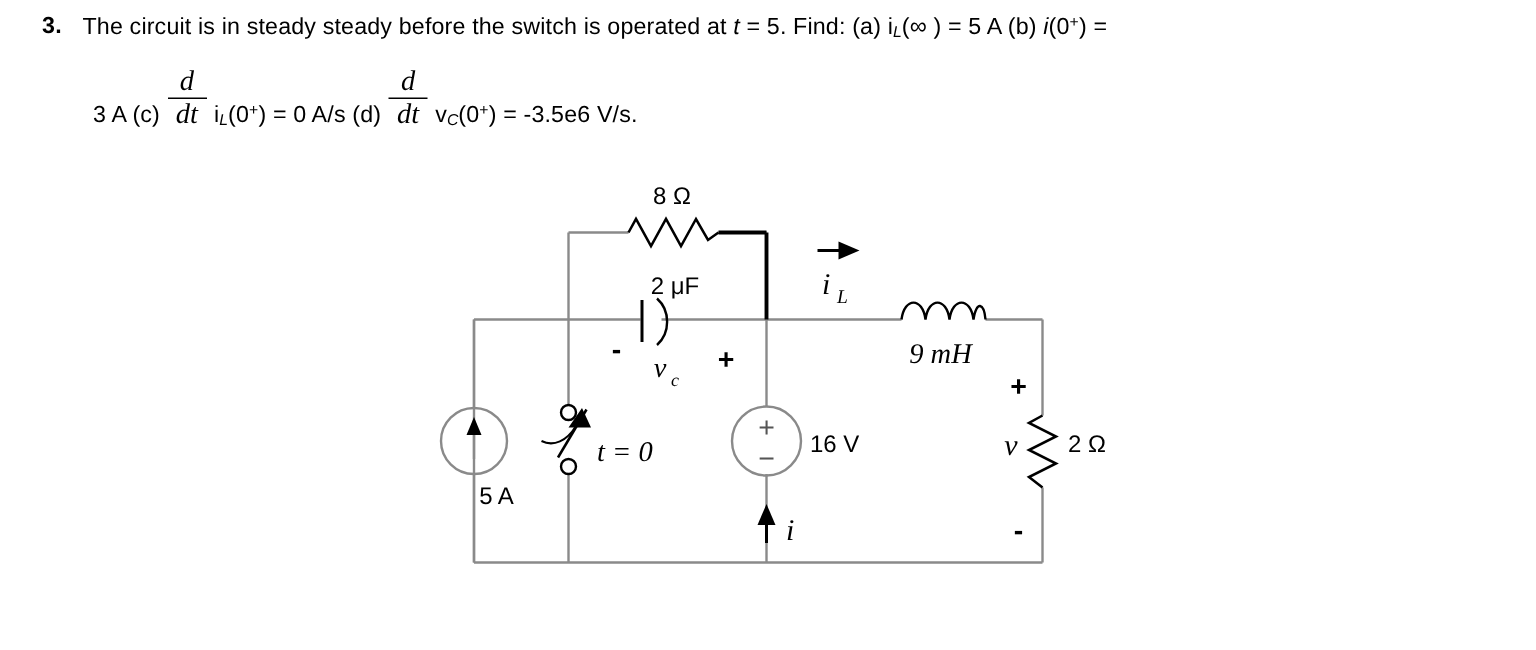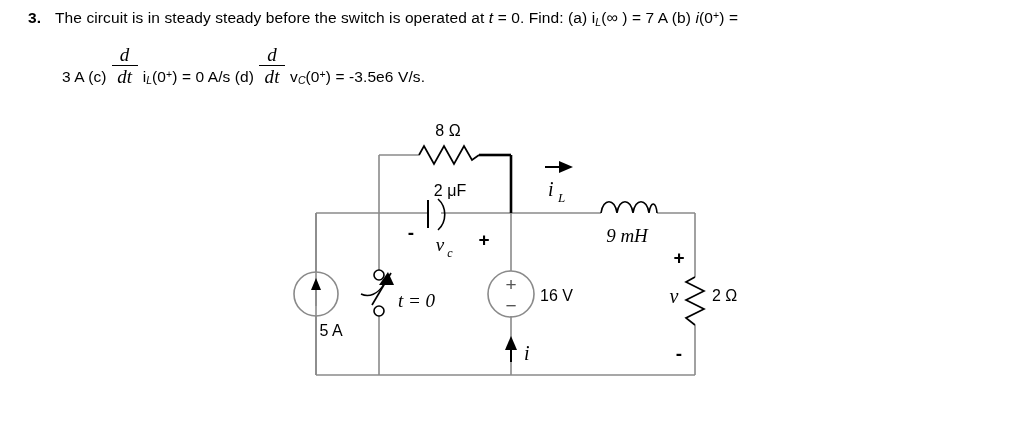--- a/index.html
+++ b/index.html
@@ -114,21 +114,21 @@
     font-style: normal;
   }
 </style>
 </head>
 <body>
 
 <div id="problem">
 
   <span class="qnum">3.</span>
 
-  <div class="line1"><span>The circuit is in steady steady before the switch is operated at </span><span class="it">t</span><span> = 0. Find: (a) i</span><span class="sub">L</span><span>(</span><span class="inf">∞</span><span> ) = 7 A (b) </span><span class="it">i</span><span>(0</span><span class="sup">+</span><span>) =</span></div>
+  <div class="line1"><span>The circuit is in steady steady before the switch is operated at </span><span class="it">t</span><span> = 5. Find: (a) i</span><span class="sub">L</span><span>(</span><span class="inf">∞</span><span> ) = 5 A (b) </span><span class="it">i</span><span>(0</span><span class="sup">+</span><span>) =</span></div>
 
   <div class="line2"><span>3 A (c)</span><span class="frac"><span class="num">d</span><span class="bar"></span><span class="den">dt</span></span><span>i</span><span class="sub">L</span><span>(0</span><span class="sup">+</span><span>) = 0 A/s (d)</span><span class="frac"><span class="num">d</span><span class="bar"></span><span class="den">dt</span></span><span>v</span><span class="sub">C</span><span>(0</span><span class="sup">+</span><span>) = -3.5e6 V/s.</span></div>
 
 </div>
 
 <div id="circuit">
 <svg width="1024" height="433" viewBox="0 0 1024 433" xmlns="http://www.w3.org/2000/svg">
 
   <g fill="none" stroke="#8a8a8a" stroke-width="1.6">
 

